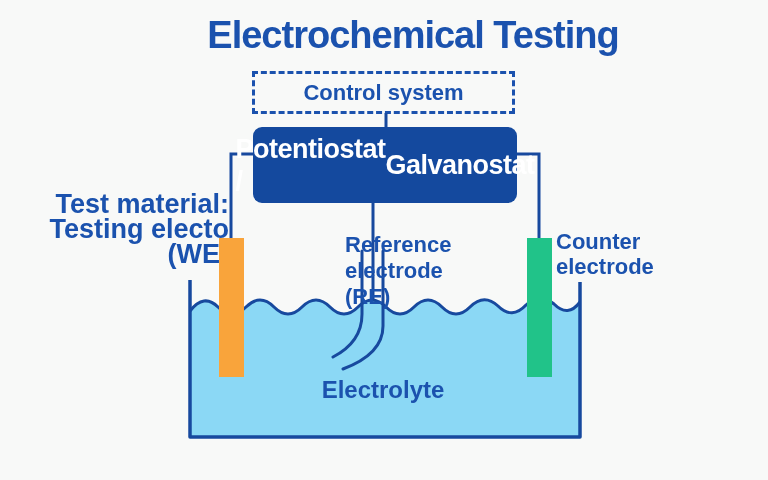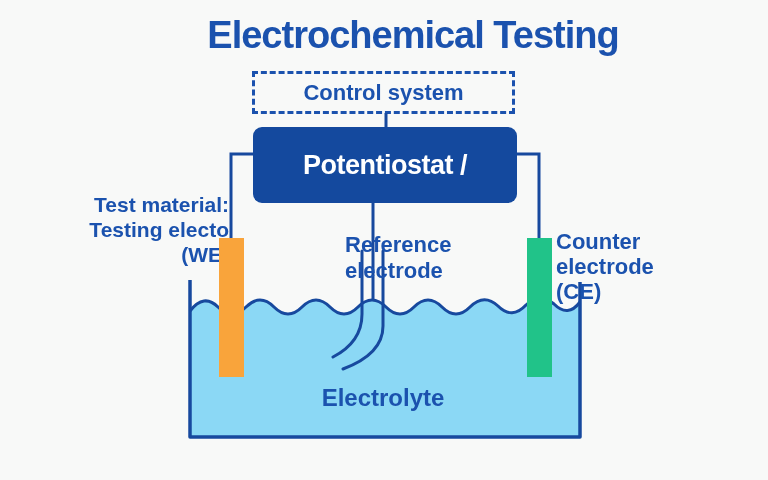--- a/index.html
+++ b/index.html
@@ -74,53 +74,54 @@
   .electrode.ce { left: 527px; background: var(--electrode-green); }
   .label {
     position: absolute;
     color: var(--text-blue);
     font-weight: bold;
     z-index: 1;
   }
   .label-we {
     left: 20px; top: 192px; width: 209px;
     text-align: right;
-    font-size: 21px; line-height: 25px;
+    font-size: 27px; line-height: 25px;
     white-space: nowrap;
   }
   .label-re {
     left: 345px; top: 232px; width: 220px;
     text-align: left;
     font-size: 22px; line-height: 26px;
   }
   .label-ce {
     left: 556px; top: 193px; width: 200px;
     text-align: left;
     font-size: 22px; line-height: 25px; margin-top: 36px;
   }
   .label-electrolyte {
-    left: 283px; top: 384px; width: 200px;
+    left: 283px; top: 376px; width: 200px;
     text-align: center;
     font-size: 24px;
     z-index: 2;
   }
 </style>
 </head>
 <body>
 
 <div class="canvas">
 
   <div class="title">Electrochemical Testing</div>
 
   <div class="control-box">
     <span>Control system</span>
   </div>
 
   <div class="potentiostat-box">
     <span>Potentiostat /</span>
+    <span>Galvanostat</span>
   </div>
 
   <svg class="diagram-layer" viewBox="0 0 768 480">
 
     <path class="liquid-fill" d="M 190 311
          Q 204 293 218 307 Q 232 321 246 307
          Q 260 293 274 307 Q 288 321 302 307
          Q 316 293 330 307 Q 344 321 358 307
          Q 372 293 386 307 Q 400 321 414 307
          Q 428 293 442 307 Q 456 321 470 307
@@ -156,23 +157,23 @@
 
   <div class="label label-we">
     <div>Test material:</div>
     <div>Testing electo</div>
     <div>(WE)</div>
   </div>
 
   <div class="label label-re">
     <div>Reference</div>
     <div>electrode</div>
+    <div>(RE)</div>
   </div>
 
   <div class="label label-ce">
     <div>Counter</div>
     <div>electrode</div>
-    <div>(CE)</div>
   </div>
 
   <div class="label label-electrolyte">Electrolyte</div>
 
 </div>
 
 </body></html>

